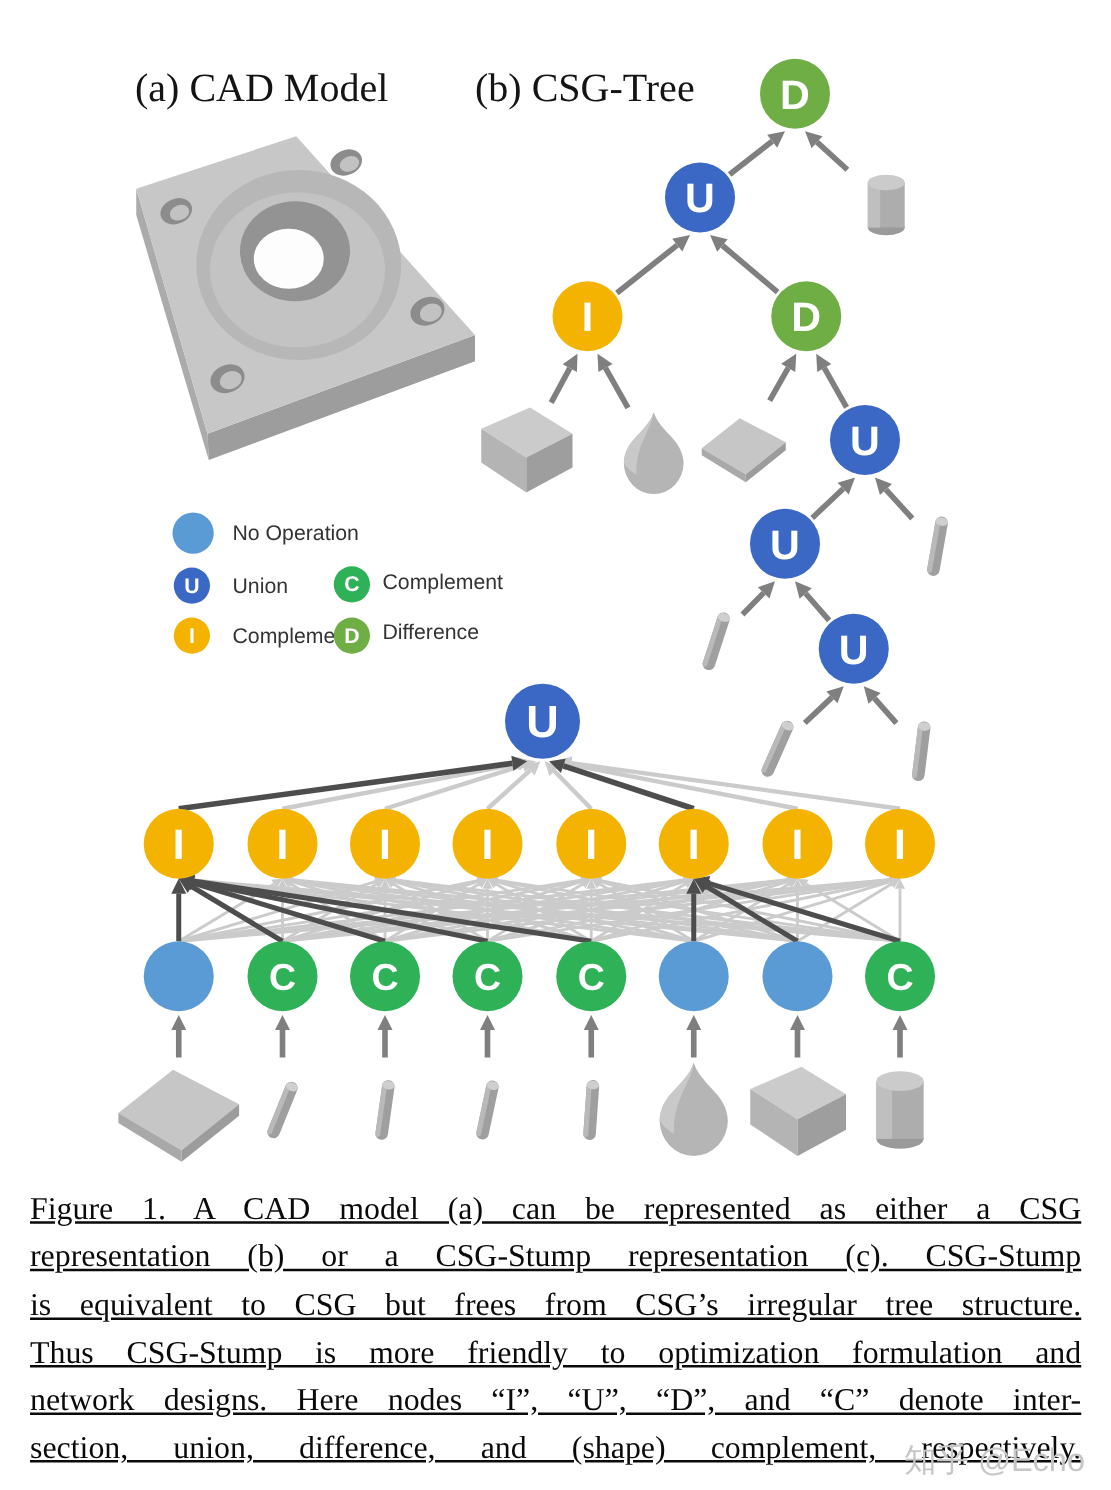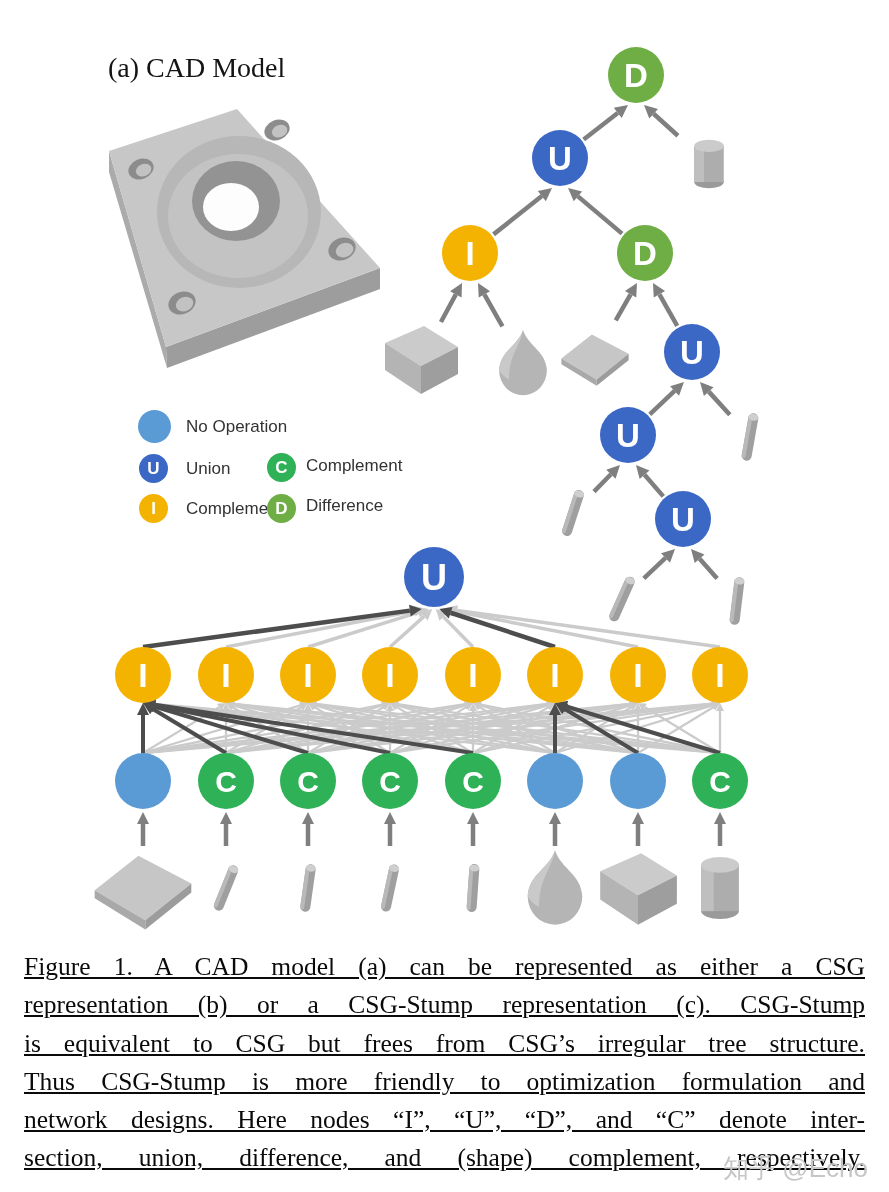--- a/index.html
+++ b/index.html
@@ -1,19 +1,19 @@
 <!DOCTYPE html>
 <html><head>
 <meta charset="utf-8">
 <style>
   html,body{margin:0;padding:0;background:#ffffff;}
   #page{position:relative;width:889px;height:1192px;background:#ffffff;overflow:hidden;
         font-family:"Liberation Sans",sans-serif;}
   #figure-svg{position:absolute;left:0;top:0;}
-  .panel-title{position:absolute;font-family:"Liberation Serif",serif;font-size:28px;color:#141414;white-space:nowrap;}
+  .panel-title{position:absolute;font-family:"Liberation Serif",serif;font-size:32px;color:#141414;white-space:nowrap;}
   .lg-circle{position:absolute;border-radius:50%;display:flex;align-items:center;justify-content:center;
              color:#fff;font-weight:bold;font-family:"Liberation Sans",sans-serif;}
   .lg-label{position:absolute;font-size:17px;color:#333;white-space:nowrap;}
   #caption{position:absolute;left:24px;top:948px;width:841px;
            font-family:"Liberation Serif",serif;font-size:25.5px;color:#0a0a0a;text-decoration:underline;}
   .cap-line{text-align:justify;text-align-last:justify;line-height:38.3px;white-space:nowrap;}
   #watermark{position:absolute;left:690px;top:1133px;width:178px;text-align:right;
              font-size:26px;color:#c6c6c6;white-space:nowrap;margin-top:18px;}
 </style>
 </head>
@@ -438,20 +438,21 @@
           <text x="720" y="781" dy="0.36em" fill="#fff" text-anchor="middle" font-size="30" font-weight="bold" font-family="&quot;Liberation Sans&quot;,sans-serif">C</text>
         </g>
         <g>
           <circle cx="434" cy="577" r="30" fill="#3B68C5"></circle>
           <text x="434" y="577" dy="0.36em" fill="#fff" text-anchor="middle" font-size="36" font-weight="bold" font-family="&quot;Liberation Sans&quot;,sans-serif">U</text>
         </g>
       </g>
   </svg>
 
   <div class="panel-title" style="left:108px;top:52px">(a) CAD Model</div>
+  <div class="panel-title" style="left:380px;top:52px">(b) CSG-Tree</div>
 
   <div>
     <span class="lg-circle" style="left: 138px; top: 410px; width: 33px; height: 33px; font-size: 18px; background: rgb(91, 155, 213);"></span>
     <span class="lg-label" style="left:186px;top:417px">No Operation</span>
 
     <span class="lg-circle" style="left: 139px; top: 454px; width: 29px; height: 29px; font-size: 17px; background: rgb(59, 104, 197);">U</span>
     <span class="lg-label" style="left:186px;top:459px">Union</span>
 
     <span class="lg-circle" style="left: 267px; top: 453px; width: 29px; height: 29px; font-size: 17px; background: rgb(46, 177, 87);">C</span>
     <span class="lg-label" style="left:306px;top:456px">Complement</span>

